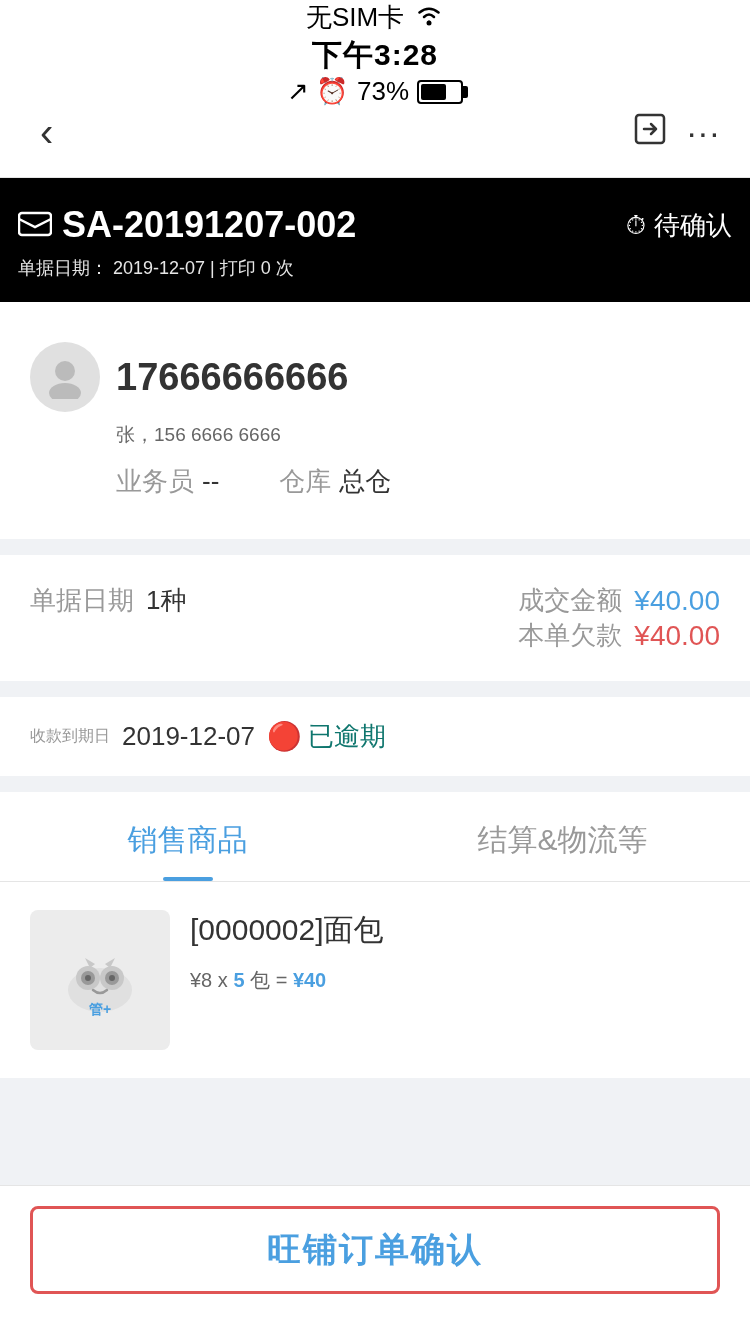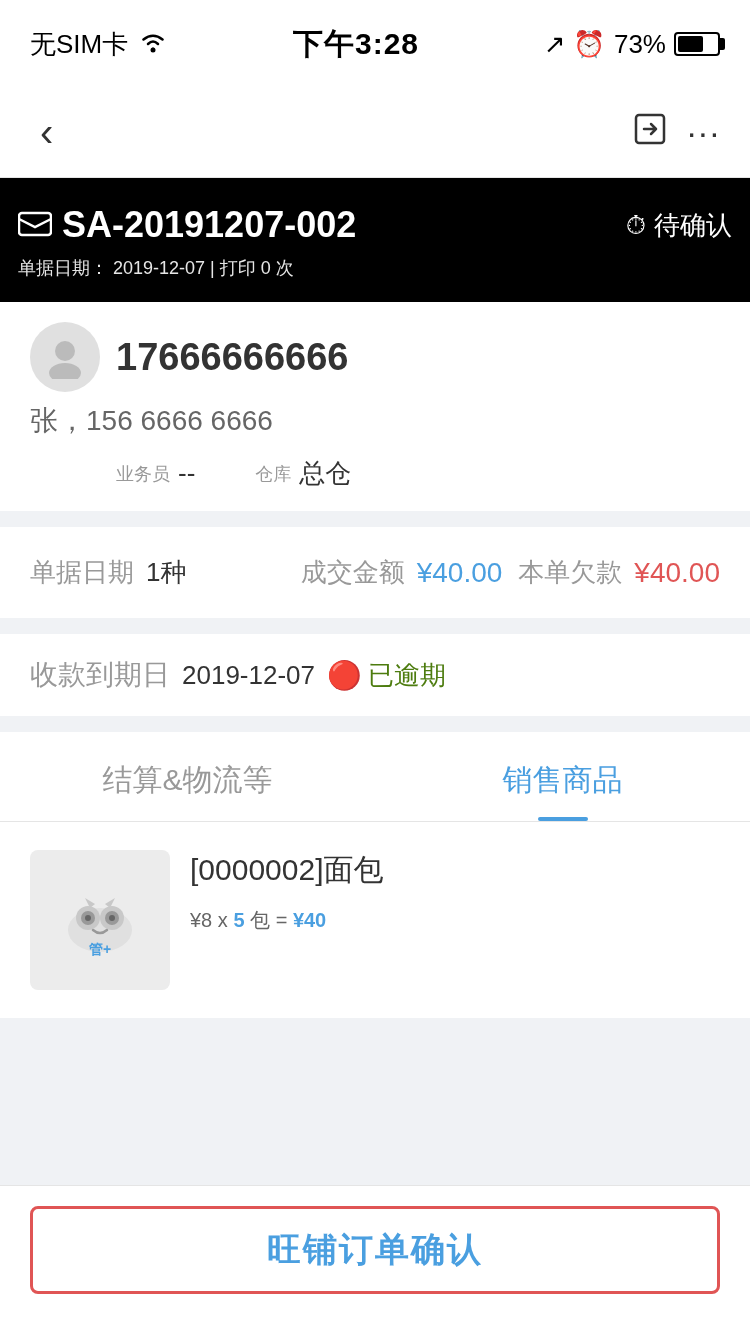--- a/index.html
+++ b/index.html
@@ -17,20 +17,21 @@
     .status-bar {
       width: 750px;
       height: 88px;
       background: #fff;
       display: flex;
       align-items: center;
       justify-content: space-between;
       padding: 0 30px;
       font-size: 26px;
       color: #000;
+      flex-direction: column;
     }
     .status-left {
       display: flex;
       align-items: center;
       gap: 10px;
       font-size: 26px;
       font-weight: 500;
     }
     .status-center {
       font-size: 30px;
@@ -138,21 +139,21 @@
 
     
     .card {
       background: #fff;
       margin-bottom: 16px;
     }
 
     
     .customer-section {
       background: #fff;
-      padding: 20px 30px;
+      padding: 40px 30px;
       margin-bottom: 16px;
     }
     .customer-row {
       display: flex;
       align-items: center;
       gap: 16px;
       margin-bottom: 10px;
     }
     .avatar {
       width: 70px;
@@ -165,38 +166,39 @@
       font-size: 34px;
       color: #999;
       flex-shrink: 0;
     }
     .customer-phone {
       font-size: 38px;
       font-weight: 600;
       color: #333;
     }
     .customer-name {
-      font-size: 28px;
+      font-size: 19px;
       color: #666;
+      margin-left: 86px;
       margin-bottom: 16px;
     }
     .customer-meta {
       display: flex;
       align-items: center;
       margin-left: 86px;
       gap: 0;
     }
     .meta-item {
       display: flex;
       align-items: center;
       gap: 8px;
       margin-right: 60px;
     }
     .meta-label {
-      font-size: 18px;
+      font-size: 26px;
       color: #999;
     }
     .meta-value {
       font-size: 26px;
       color: #333;
     }
 
     
     .summary-section {
       background: #fff;
@@ -220,21 +222,22 @@
       font-size: 26px;
       color: #999;
     }
     .summary-value {
       font-size: 26px;
       color: #333;
       font-weight: 500;
     }
     .summary-right {
       display: flex;
-      gap: 16px;
+      flex-direction: column;
+      gap: 0;
     }
     .amount-row {
       display: flex;
       align-items: center;
       gap: 12px;
     }
     .amount-label {
       font-size: 26px;
       color: #999;
     }
@@ -248,39 +251,39 @@
     
     .due-section {
       background: #fff;
       padding: 22px 30px;
       margin-bottom: 16px;
       display: flex;
       align-items: center;
       gap: 12px;
     }
     .due-label {
-      font-size: 28px;
+      font-size: 16px;
       color: #999;
     }
     .due-date {
       font-size: 26px;
       color: #333;
     }
     .overdue-badge {
       display: flex;
       align-items: center;
       gap: 6px;
       background: transparent;
     }
     .overdue-icon {
       color: #ff4d4f;
       font-size: 28px;
     }
     .overdue-text {
-      color: #4d7c0f;
+      color: #0f766e;
       font-size: 26px;
     }
 
     
     .tabs-section {
       background: #fff;
       margin-bottom: 0;
     }
     .tabs-header {
       display: flex;
@@ -504,25 +507,25 @@
   <span class="due-label">收款到期日</span>
   <span class="due-date">2019-12-07</span>
   <div class="overdue-badge">
     <span class="overdue-icon">🔴</span>
     <span class="overdue-text">已逾期</span>
   </div>
 </div>
 
 <div class="tabs-section card">
   <div class="tabs-header">
+    <div class="tab-item active">
+      <span>销售商品</span>
+    </div>
     <div class="tab-item">
       <span>结算&amp;物流等</span>
-    </div>
-    <div class="tab-item active">
-      <span>销售商品</span>
     </div>
   </div>
 
   <div class="product-list">
     <div class="product-item">
       <div class="product-thumb">
         <div class="product-thumb-inner">
 
           <svg width="90" height="80" viewBox="0 0 90 80" fill="none">
             <ellipse cx="45" cy="50" rx="32" ry="22" fill="#e0e0e0"></ellipse>

